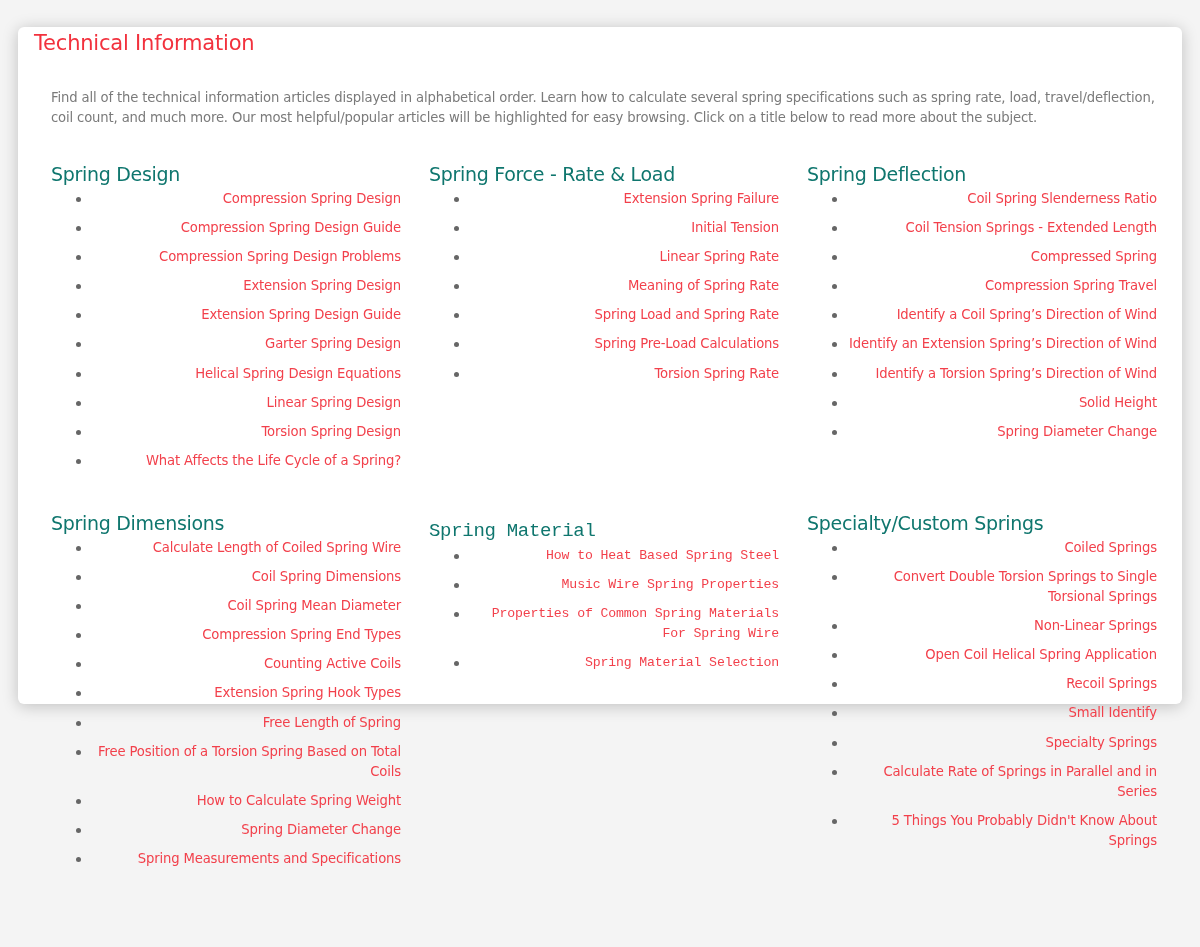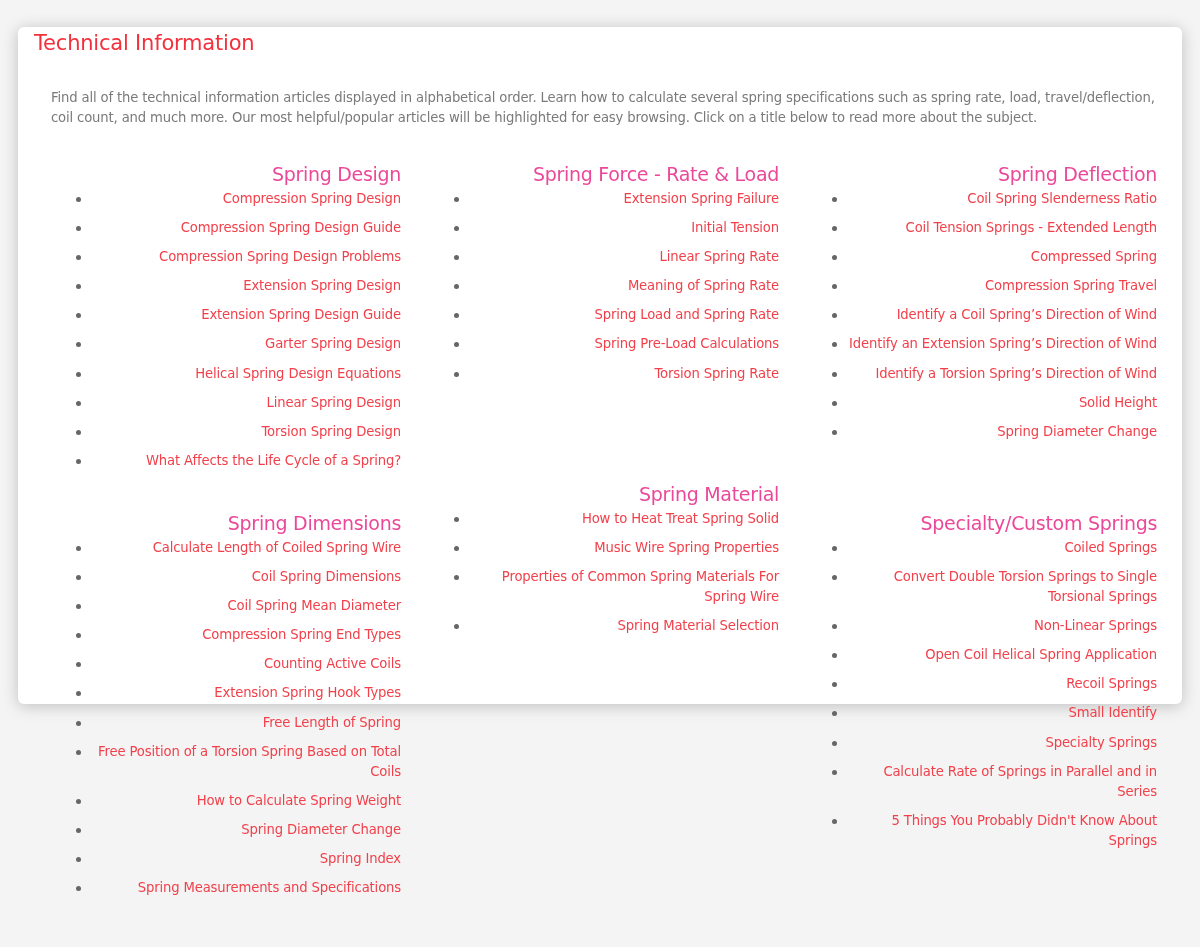--- a/index.html
+++ b/index.html
@@ -17,43 +17,42 @@
     font-size:21px; font-weight:normal; color:#f2313d; letter-spacing:-0.2px;
   }
   .intro {
     position:absolute; left:33px; top:61px; width:1110px; margin:0;
     font-size:13.2px; line-height:19.5px; color:#7a7a7a; letter-spacing:-0.15px;
   }
   .section {
     position:absolute; width:350px;
   }
   .section h2 {
-    margin:0; font-size:19px; font-weight:normal; color:#ec4899; letter-spacing:-0.3px;
+    margin:0; font-size:19px; font-weight:normal; color:#0f766e; letter-spacing:-0.3px;
     line-height:26px;
-    text-align:right;
   }
   .section ul {
     list-style:none; margin:2px 0 0 0; padding:0 0 0 25px;text-align:right;
   }
   .section li {
     position:relative; padding-left:17px; font-size:13.2px; line-height:20px;
     margin-bottom:9.1px; letter-spacing:-0.15px;
   }
   .section li .bullet {
     position:absolute; left:0; top:8px; width:5px; height:5px; border-radius:50%;
     background:#666;
   }
   .section li a {
     color:#f2404b; text-decoration:none; cursor:pointer;
   }
   #s0 { left:33px; top:134px; }
   #s1 { left:411px; top:134px; }
   #s2 { left:789px; top:134px; }
   #s3 { left:33px; top:483px; }
-  #s4 { left:411px; top:454px; }
+  #s4 { left:411px; top:491px;font-family:Liberation Mono, monospace; }
   #s5 { left:789px; top:483px; }
 </style>
 </head>
 <body>
 
 <div class="card">
   <h1 class="title">Technical Information</h1>
   <p class="intro">Find all of the technical information articles displayed in alphabetical order. Learn how to calculate several spring specifications such as spring rate, load, travel/deflection, coil count, and much more. Our most helpful/popular articles will be highlighted for easy browsing. Click on a title below to read more about the subject.</p>
 
   <div class="section" id="s0">
@@ -103,28 +102,27 @@
         <li><span class="bullet"></span><a>Calculate Length of Coiled Spring Wire</a></li>
         <li><span class="bullet"></span><a>Coil Spring Dimensions</a></li>
         <li><span class="bullet"></span><a>Coil Spring Mean Diameter</a></li>
         <li><span class="bullet"></span><a>Compression Spring End Types</a></li>
         <li><span class="bullet"></span><a>Counting Active Coils</a></li>
         <li><span class="bullet"></span><a>Extension Spring Hook Types</a></li>
         <li><span class="bullet"></span><a>Free Length of Spring</a></li>
         <li><span class="bullet"></span><a>Free Position of a Torsion Spring Based on Total Coils</a></li>
         <li><span class="bullet"></span><a>How to Calculate Spring Weight</a></li>
         <li><span class="bullet"></span><a>Spring Diameter Change</a></li>
-        <li><span class="bullet"></span><a>Spring Index</a></li>
         <li><span class="bullet"></span><a>Spring Measurements and Specifications</a></li>
       </ul>
   </div>
   <div class="section" id="s4">
     <h2>Spring Material</h2>
     <ul>
-        <li><span class="bullet"></span><a>How to Heat Treat Spring Solid</a></li>
+        <li><span class="bullet"></span><a>How to Heat Based Spring Steel</a></li>
         <li><span class="bullet"></span><a>Music Wire Spring Properties</a></li>
         <li><span class="bullet"></span><a>Properties of Common Spring Materials For Spring Wire</a></li>
         <li><span class="bullet"></span><a>Spring Material Selection</a></li>
       </ul>
   </div>
   <div class="section" id="s5">
     <h2>Specialty/Custom Springs</h2>
     <ul>
         <li><span class="bullet"></span><a>Coiled Springs</a></li>
         <li><span class="bullet"></span><a>Convert Double Torsion Springs to Single Torsional Springs</a></li>

